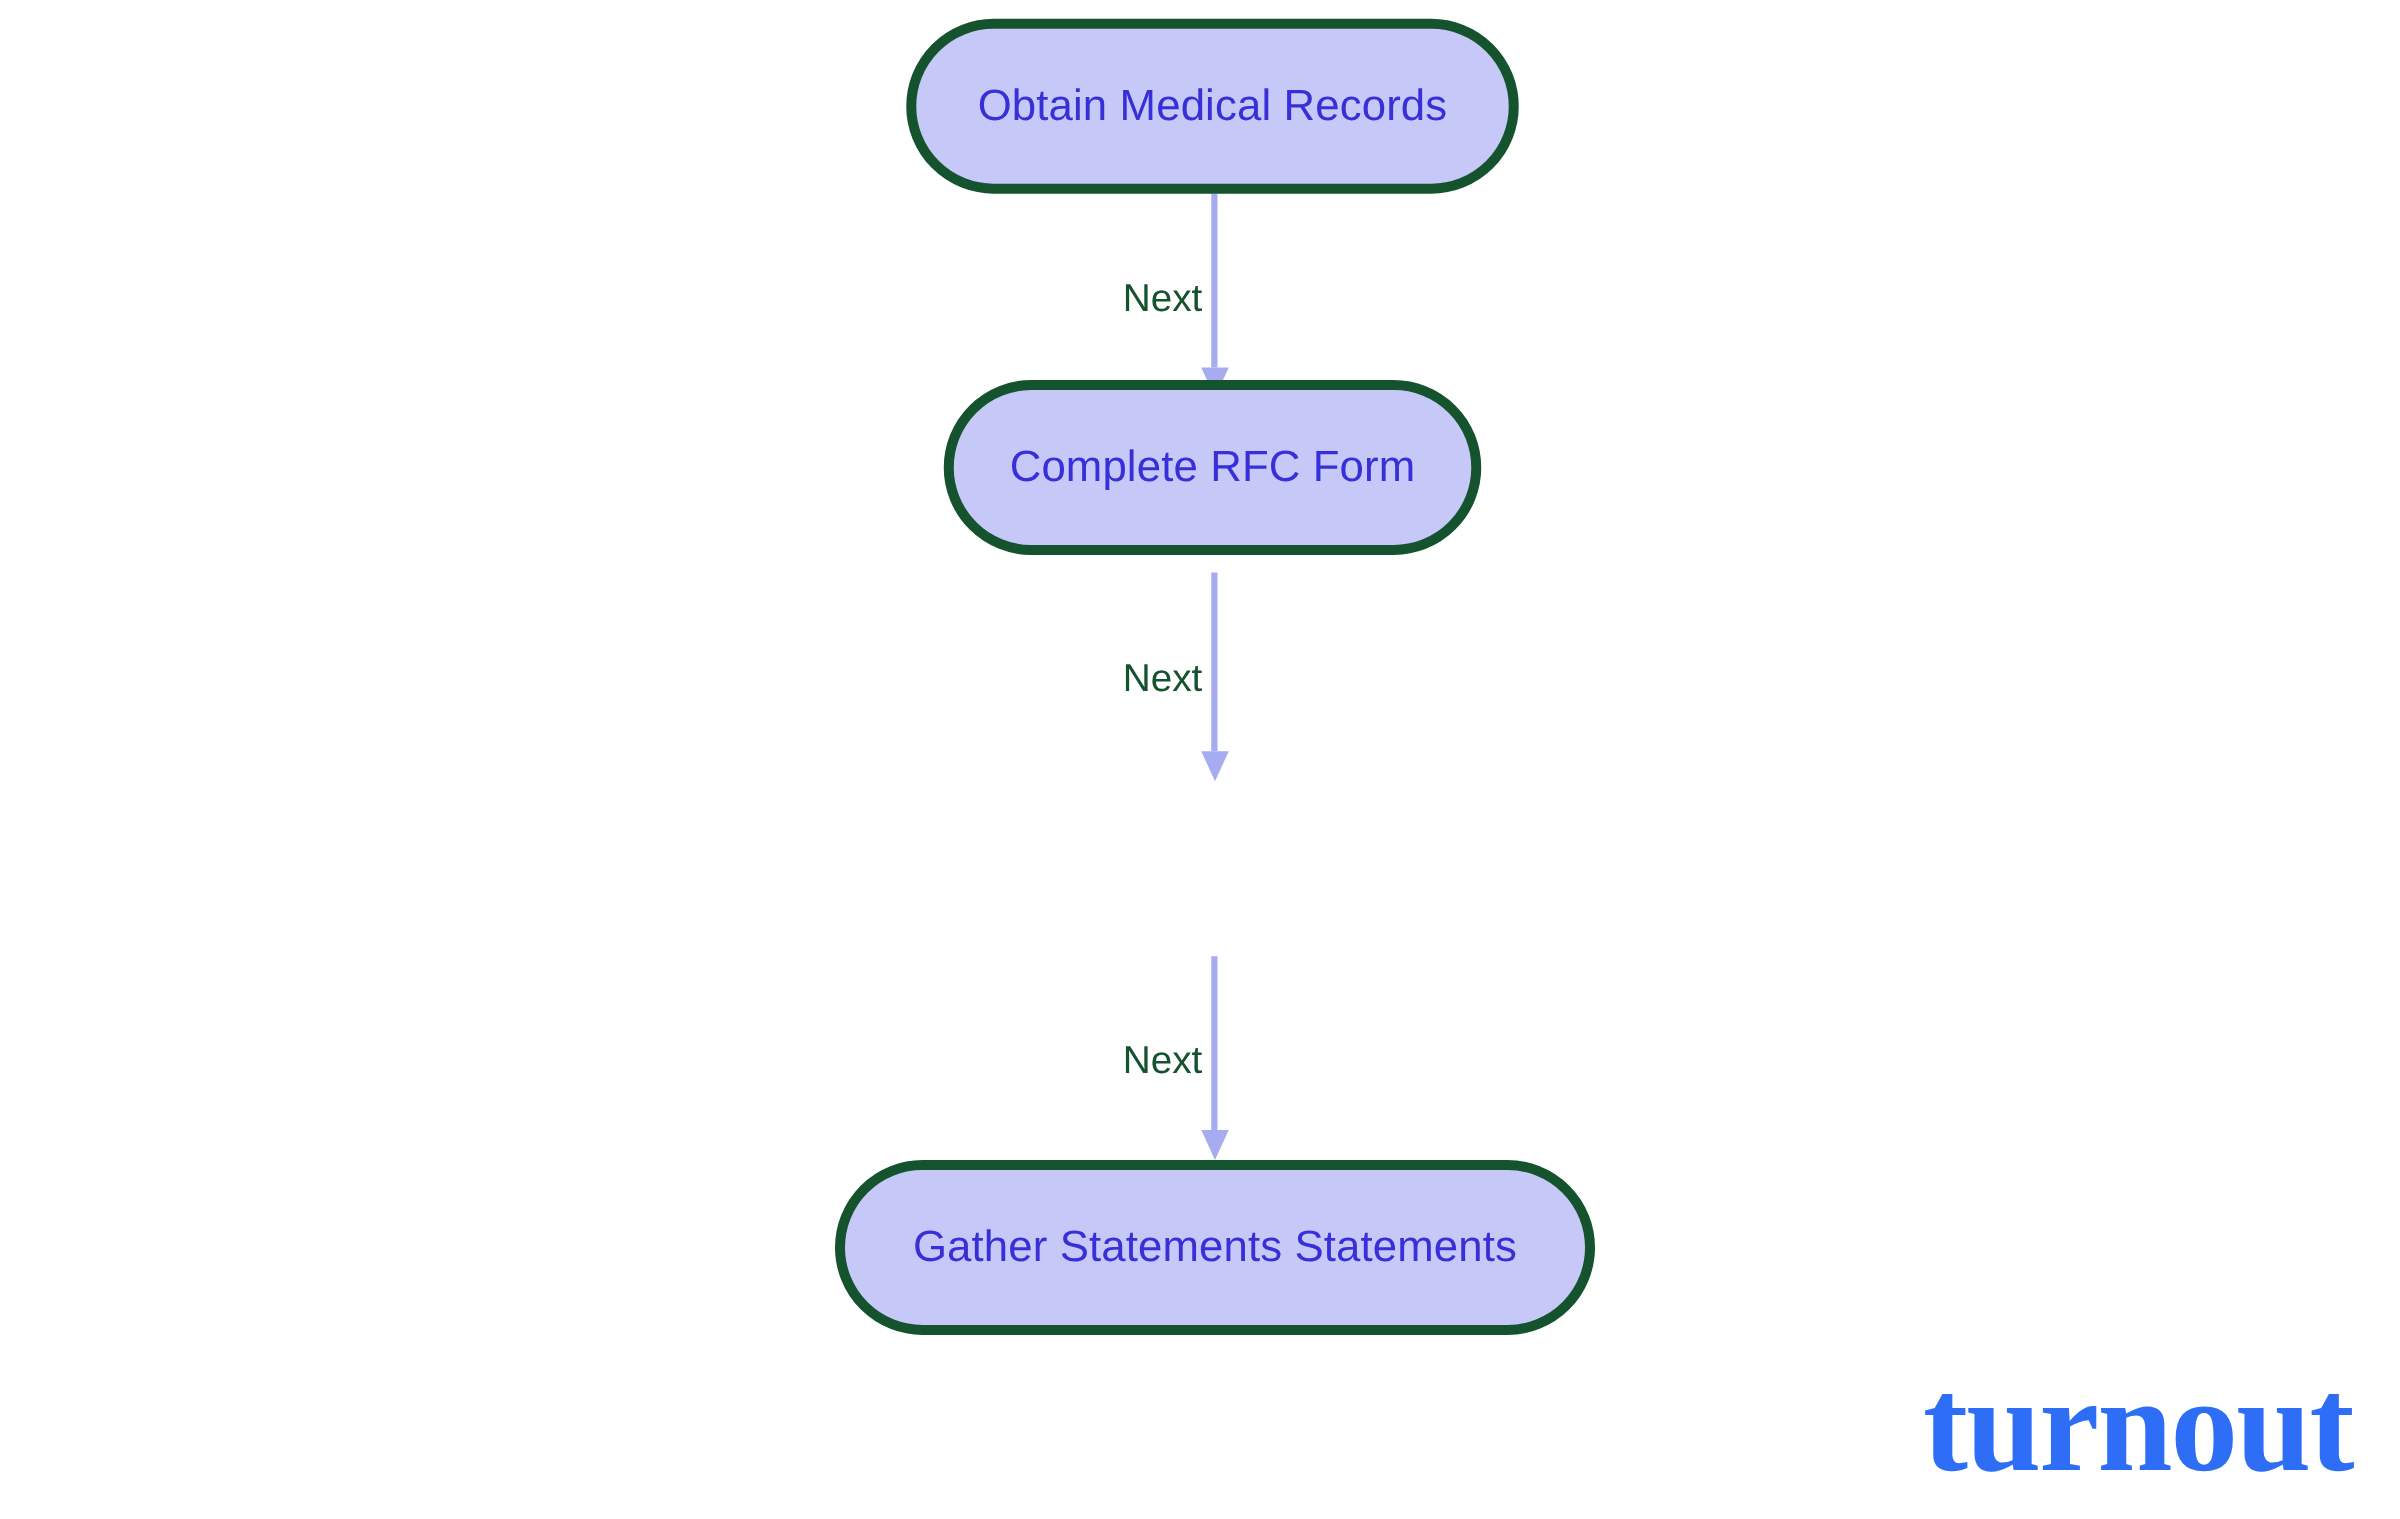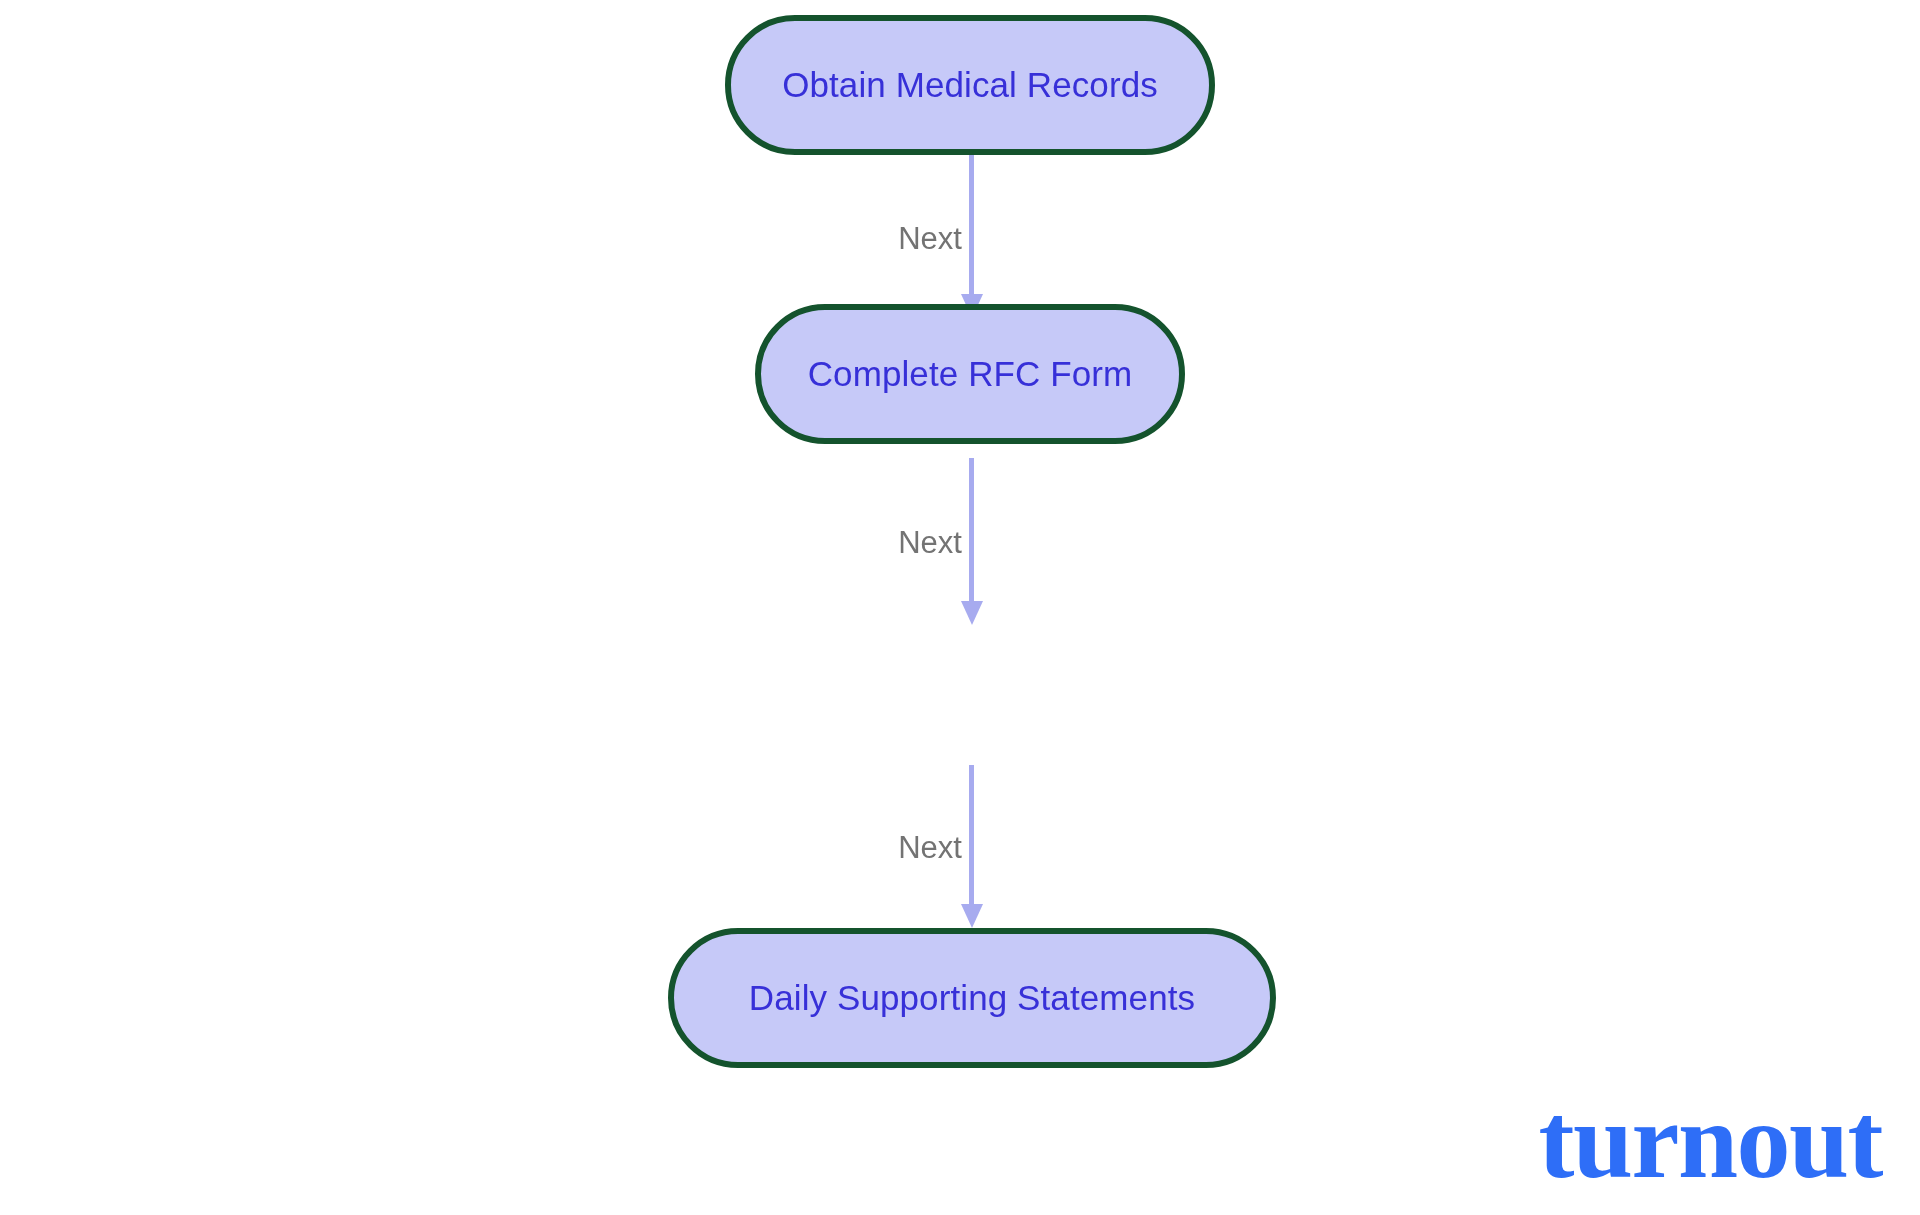--- a/index.html
+++ b/index.html
@@ -22,21 +22,21 @@
     width: 1920px;
     height: 1215px;
   }
 
   
   .node {
     position: absolute;
     box-sizing: border-box;
     height: 140px;
     background: #c6c9f8;
-    border: 6px solid #14532d;
+    border: 8px solid #14532d;
     border-radius: 70px;
     display: flex;
     align-items: center;
     justify-content: center;
     z-index: 2;
   }
   .node-label {
     color: #3730d8;
     font-size: 35px;
     font-weight: 400;
@@ -81,21 +81,21 @@
   .conn-2 .conn-line { height: 143px; }
   .conn-2 .conn-head { top: 143px; }
 
   .conn-3 { top: 765px; height: 163px; }
   .conn-3 .conn-line { height: 139px; }
   .conn-3 .conn-head { top: 139px; }
 
   
   .edge-label {
     position: absolute;
-    color: #737373;
+    color: #14532d;
     font-size: 31px;
     font-weight: 400;
     font-family: "Liberation Sans", sans-serif;
     background: #ffffff;
     padding: 0 4px;
     white-space: nowrap;
     z-index: 3;
   }
   .edge-label-1 { left: 930px; top: 221px; transform: translateX(-50%); }
   .edge-label-2 { left: 930px; top: 525px; transform: translateX(-50%); }
@@ -141,18 +141,18 @@
   <div class="edge-label edge-label-2">Next</div>
 
 
   <div class="connector conn-3">
     <div class="conn-line"></div>
     <div class="conn-head"></div>
   </div>
   <div class="edge-label edge-label-3">Next</div>
 
   <div class="node node-4">
-    <span class="node-label">Daily Supporting Statements</span>
+    <span class="node-label">Gather Statements Statements</span>
   </div>
 
   <div class="brand-logo">turnout</div>
 
 </div>
 
 </body></html>

